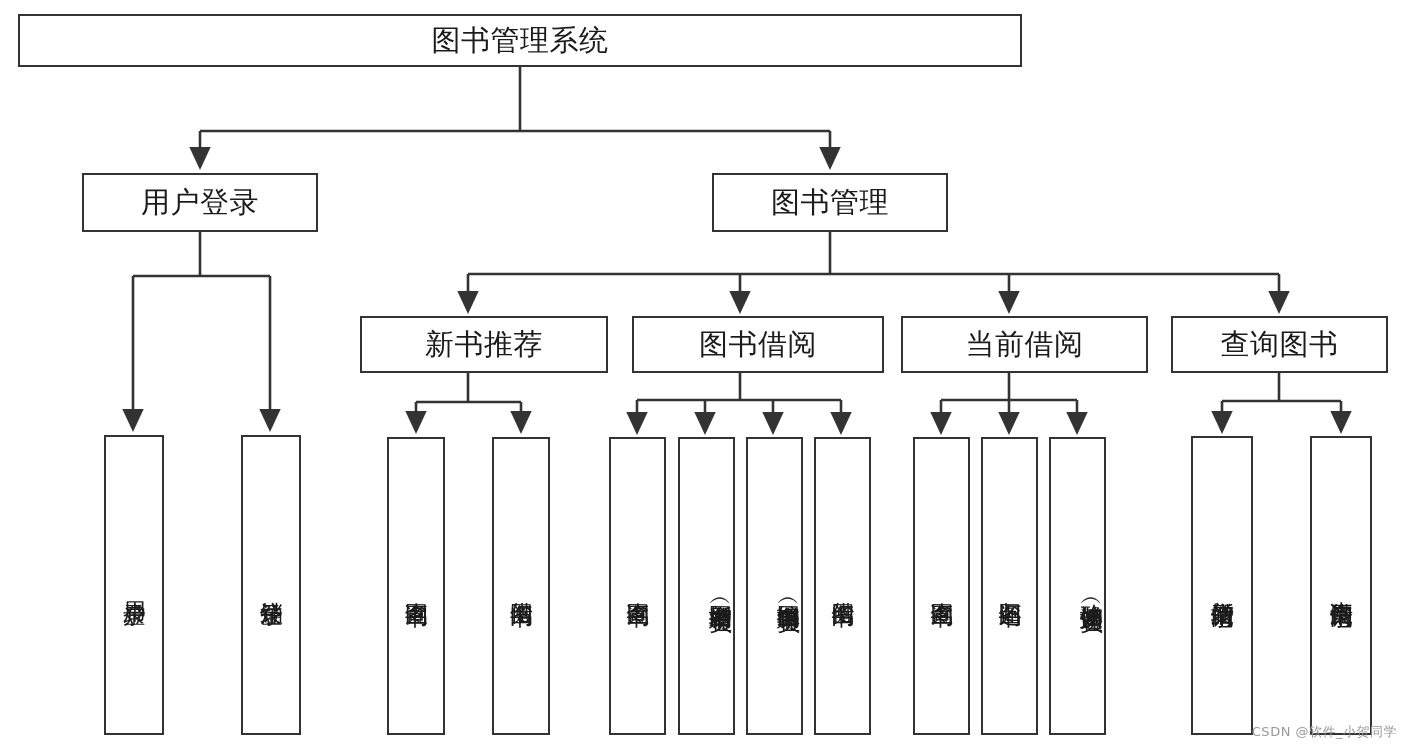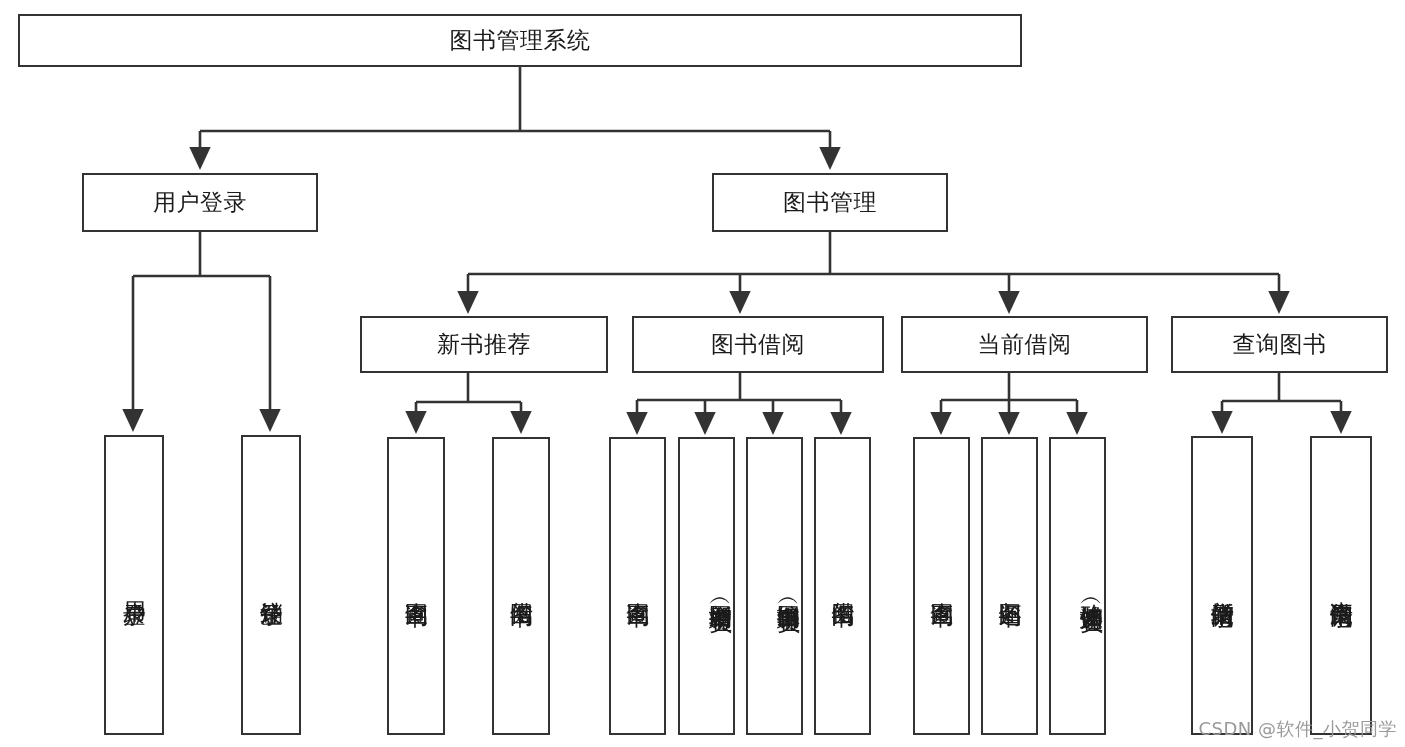--- a/index.html
+++ b/index.html
@@ -29,21 +29,21 @@
     box-sizing: border-box;
     border: 2.5px solid #333333;
     background: #ffffff;
     color: #1b1b1b;
     display: flex;
     align-items: center;
     justify-content: center;
     text-align: center;
   }
   .node.h {
-    font-size: 23px;
+    font-size: 29px;
     letter-spacing: 0.5px;
     justify-content: center;
   }
   .node.v {
     font-size: 23px;
     writing-mode: vertical-rl;
     text-orientation: upright;
     align-items: flex-start;
     justify-content: center;
     padding-top: 8px;
@@ -54,21 +54,21 @@
     align-items: center;
     padding-top: 0;
   }
   .node-label {
     display: block;
   }
   #watermark {
     position: absolute;
     right: 8px;
     bottom: 6px;
-    font-size: 18px;
+    font-size: 13px;
     color: #9a9a9a;
     letter-spacing: 0.5px;
     white-space: nowrap;
     pointer-events: none;
   }
 </style>
 </head>
 <body>
 
 <div id="canvas">

